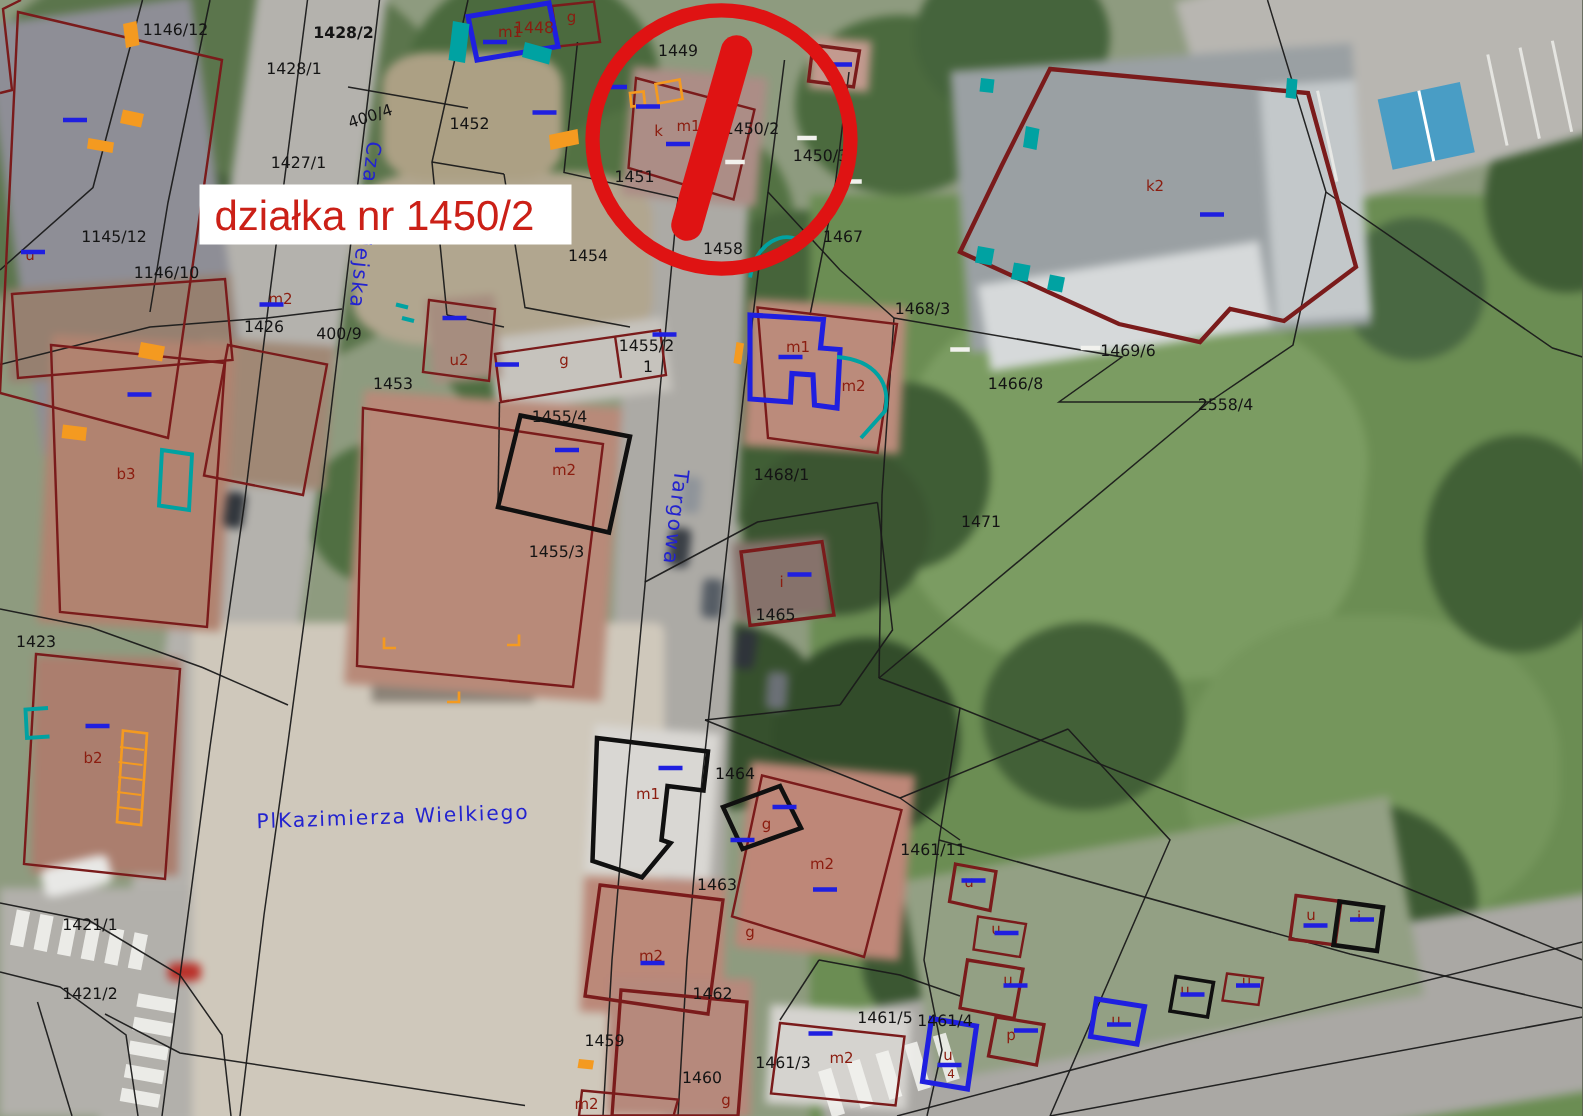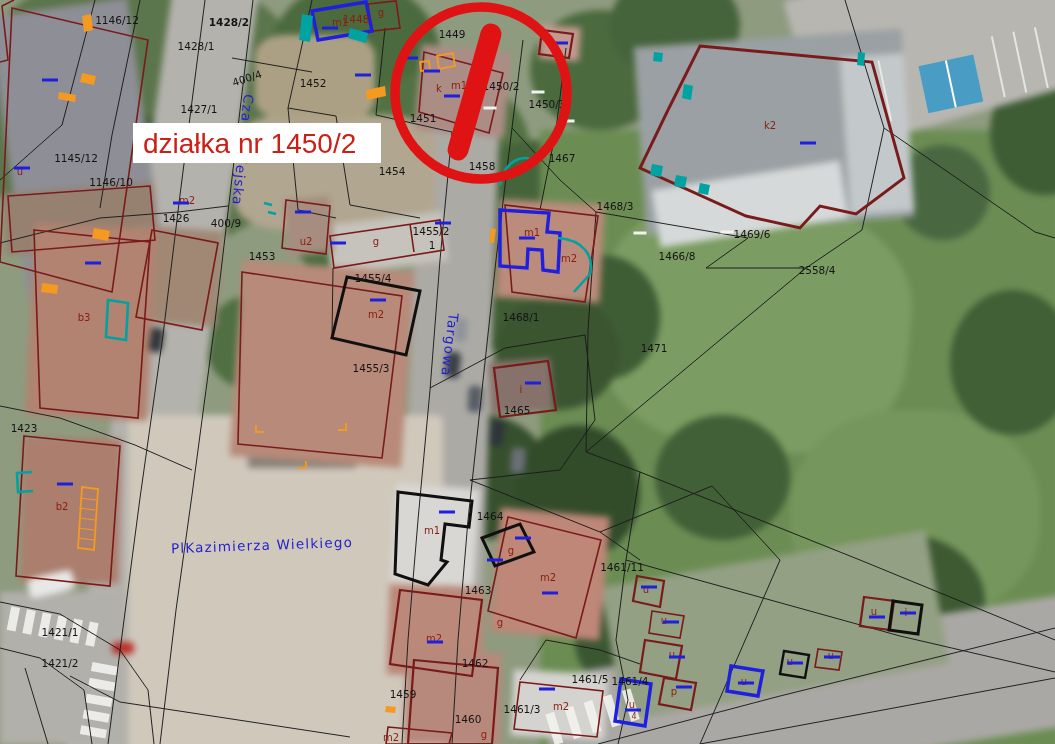--- a/index.html
+++ b/index.html
@@ -301,21 +301,21 @@
       <span class="plabel" style="left: 517px; top: 410px; transform: translate(-50%, -50%) rotate(0deg);">1465</span>
       <span class="plabel" style="left: 490px; top: 516px; transform: translate(-50%, -50%) rotate(0deg);">1464</span>
       <span class="plabel" style="left: 478px; top: 590px; transform: translate(-50%, -50%) rotate(0deg);">1463</span>
       <span class="plabel" style="left: 475px; top: 663px; transform: translate(-50%, -50%) rotate(0deg);">1462</span>
       <span class="plabel" style="left: 403px; top: 694px; transform: translate(-50%, -50%) rotate(0deg);">1459</span>
       <span class="plabel" style="left: 468px; top: 719px; transform: translate(-50%, -50%) rotate(0deg);">1460</span>
       <span class="plabel" style="left: 522px; top: 709px; transform: translate(-50%, -50%) rotate(0deg);">1461/3</span>
       <span class="plabel" style="left: 590px; top: 679px; transform: translate(-50%, -50%) rotate(0deg);">1461/5</span>
       <span class="plabel" style="left: 630px; top: 681px; transform: translate(-50%, -50%) rotate(0deg);">1461/4</span>
       <span class="plabel" style="left: 622px; top: 567px; transform: translate(-50%, -50%) rotate(0deg);">1461/11</span>
-      <span class="plabel" style="left: 60px; top: 632px; transform: translate(-50%, -50%) rotate(0deg);">1421/1</span>
+      <span class="plabel" style="left: 60px; top: 617px; transform: translate(-50%, -50%) rotate(0deg);">1421/1</span>
       <span class="plabel" style="left: 60px; top: 663px; transform: translate(-50%, -50%) rotate(0deg);">1421/2</span>
       <span class="blabel" style="left: 20px; top: 171px; transform: translate(-50%, -50%) rotate(0deg);">u</span>
       <span class="blabel" style="left: 187px; top: 200px; transform: translate(-50%, -50%) rotate(0deg);">m2</span>
       <span class="blabel" style="left: 306px; top: 241px; transform: translate(-50%, -50%) rotate(0deg);">u2</span>
       <span class="blabel" style="left: 84px; top: 317px; transform: translate(-50%, -50%) rotate(0deg);">b3</span>
       <span class="blabel" style="left: 62px; top: 506px; transform: translate(-50%, -50%) rotate(0deg);">b2</span>
       <span class="blabel" style="left: 376px; top: 314px; transform: translate(-50%, -50%) rotate(0deg);">m2</span>
       <span class="blabel" style="left: 376px; top: 241px; transform: translate(-50%, -50%) rotate(0deg);">g</span>
       <span class="blabel" style="left: 340px; top: 22px; transform: translate(-50%, -50%) rotate(0deg);">m1</span>
       <span class="blabel" style="left: 381px; top: 12px; transform: translate(-50%, -50%) rotate(0deg);">g</span>

